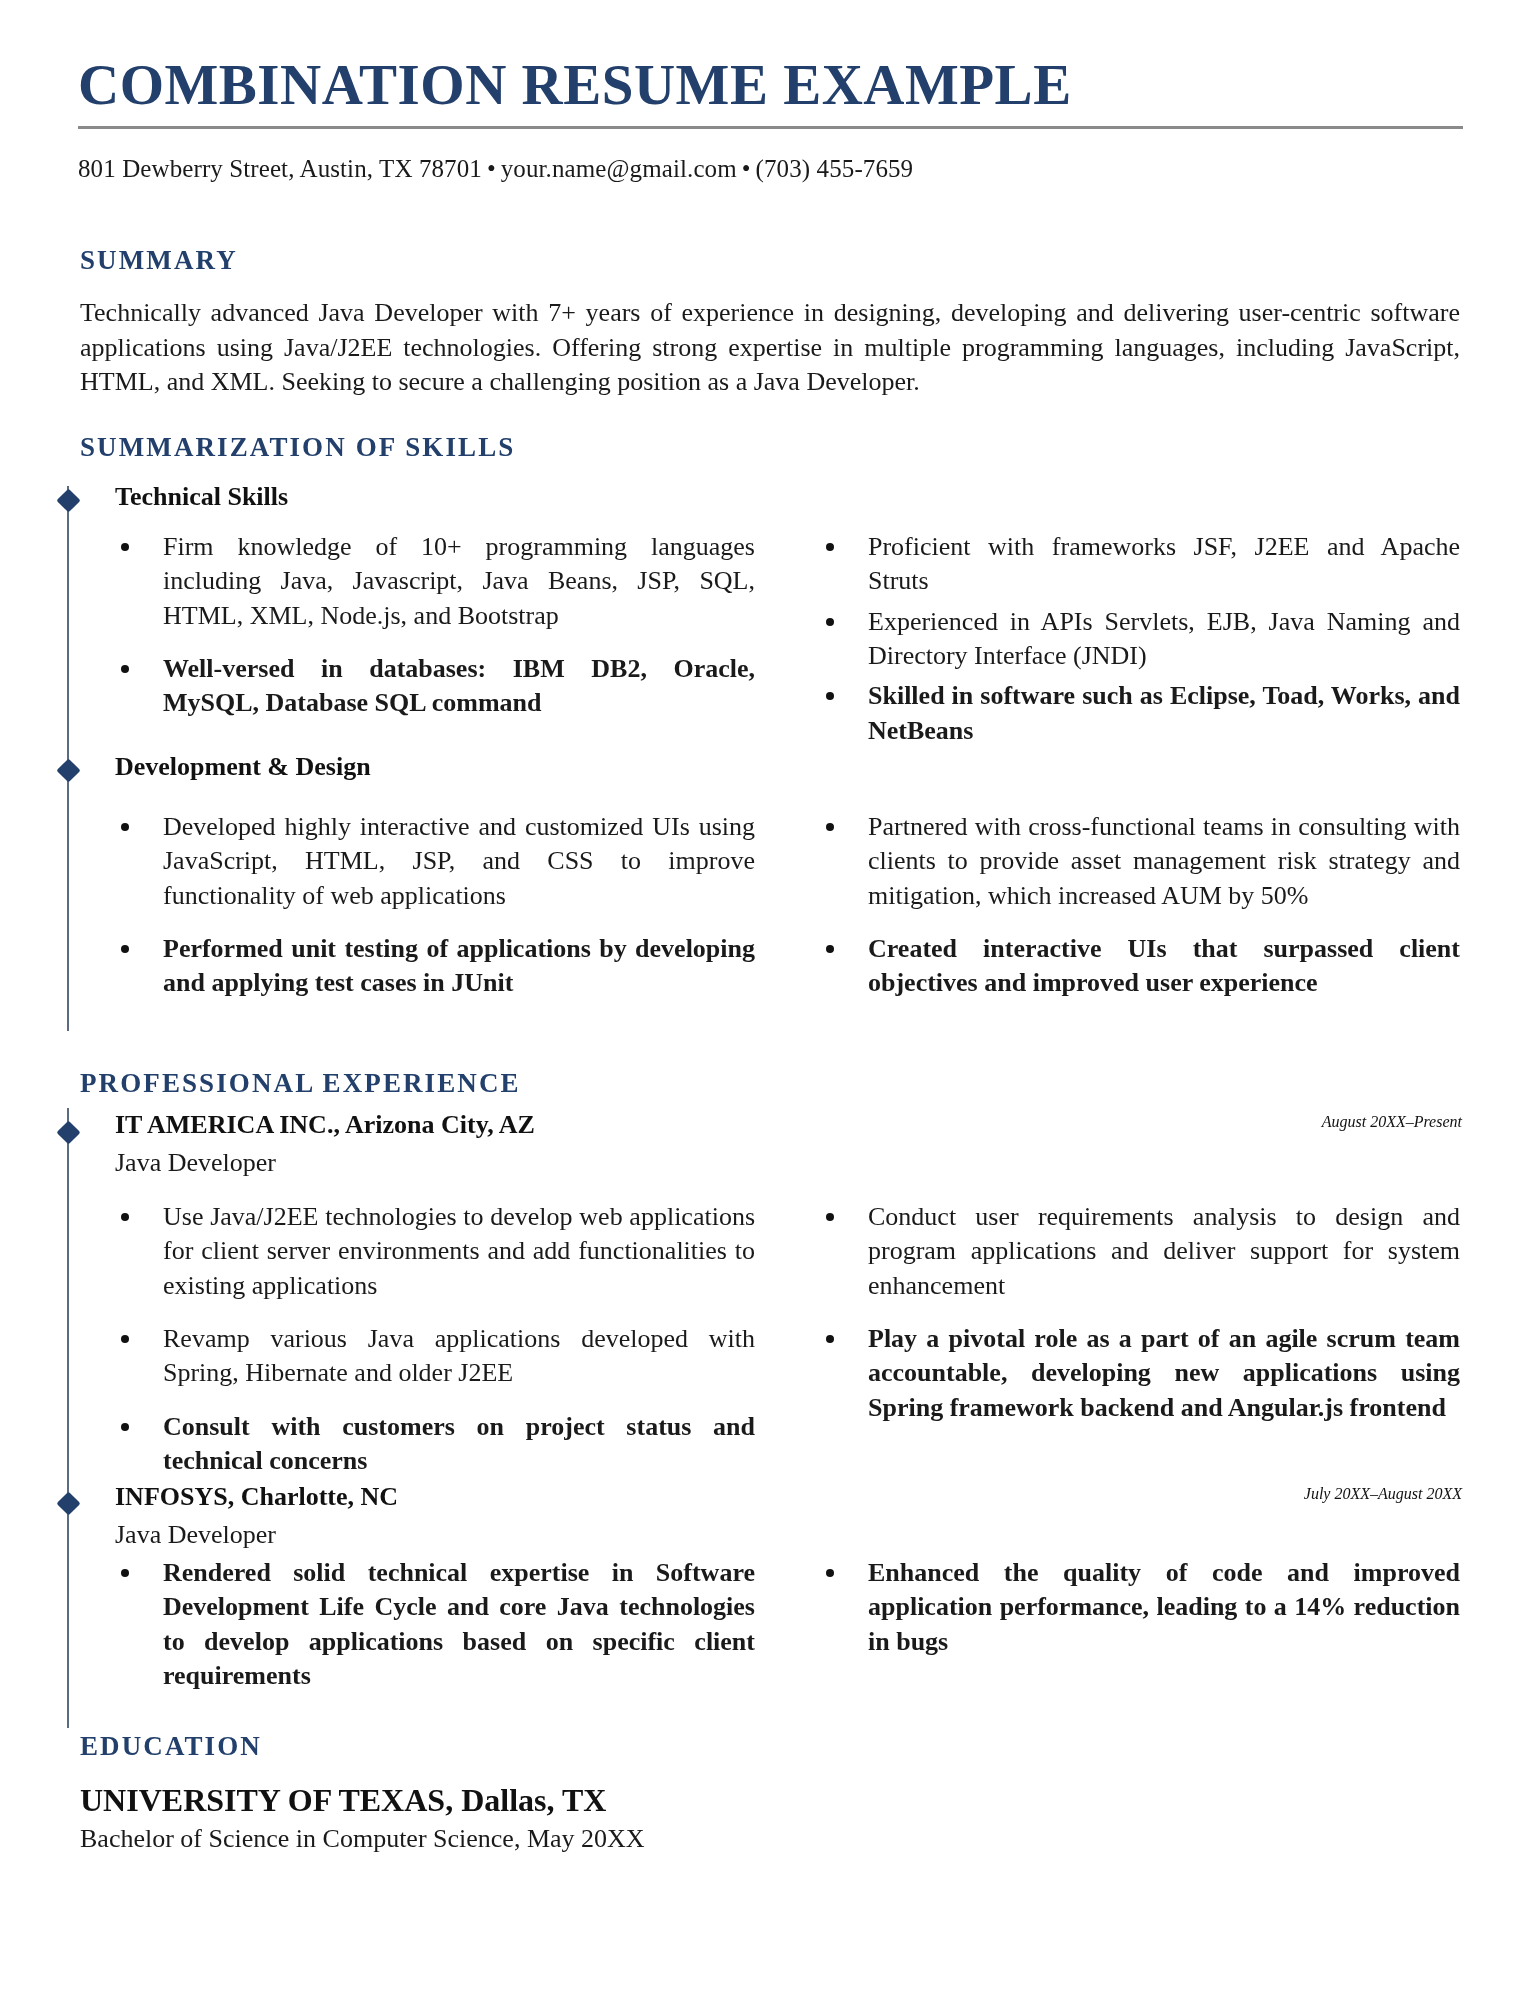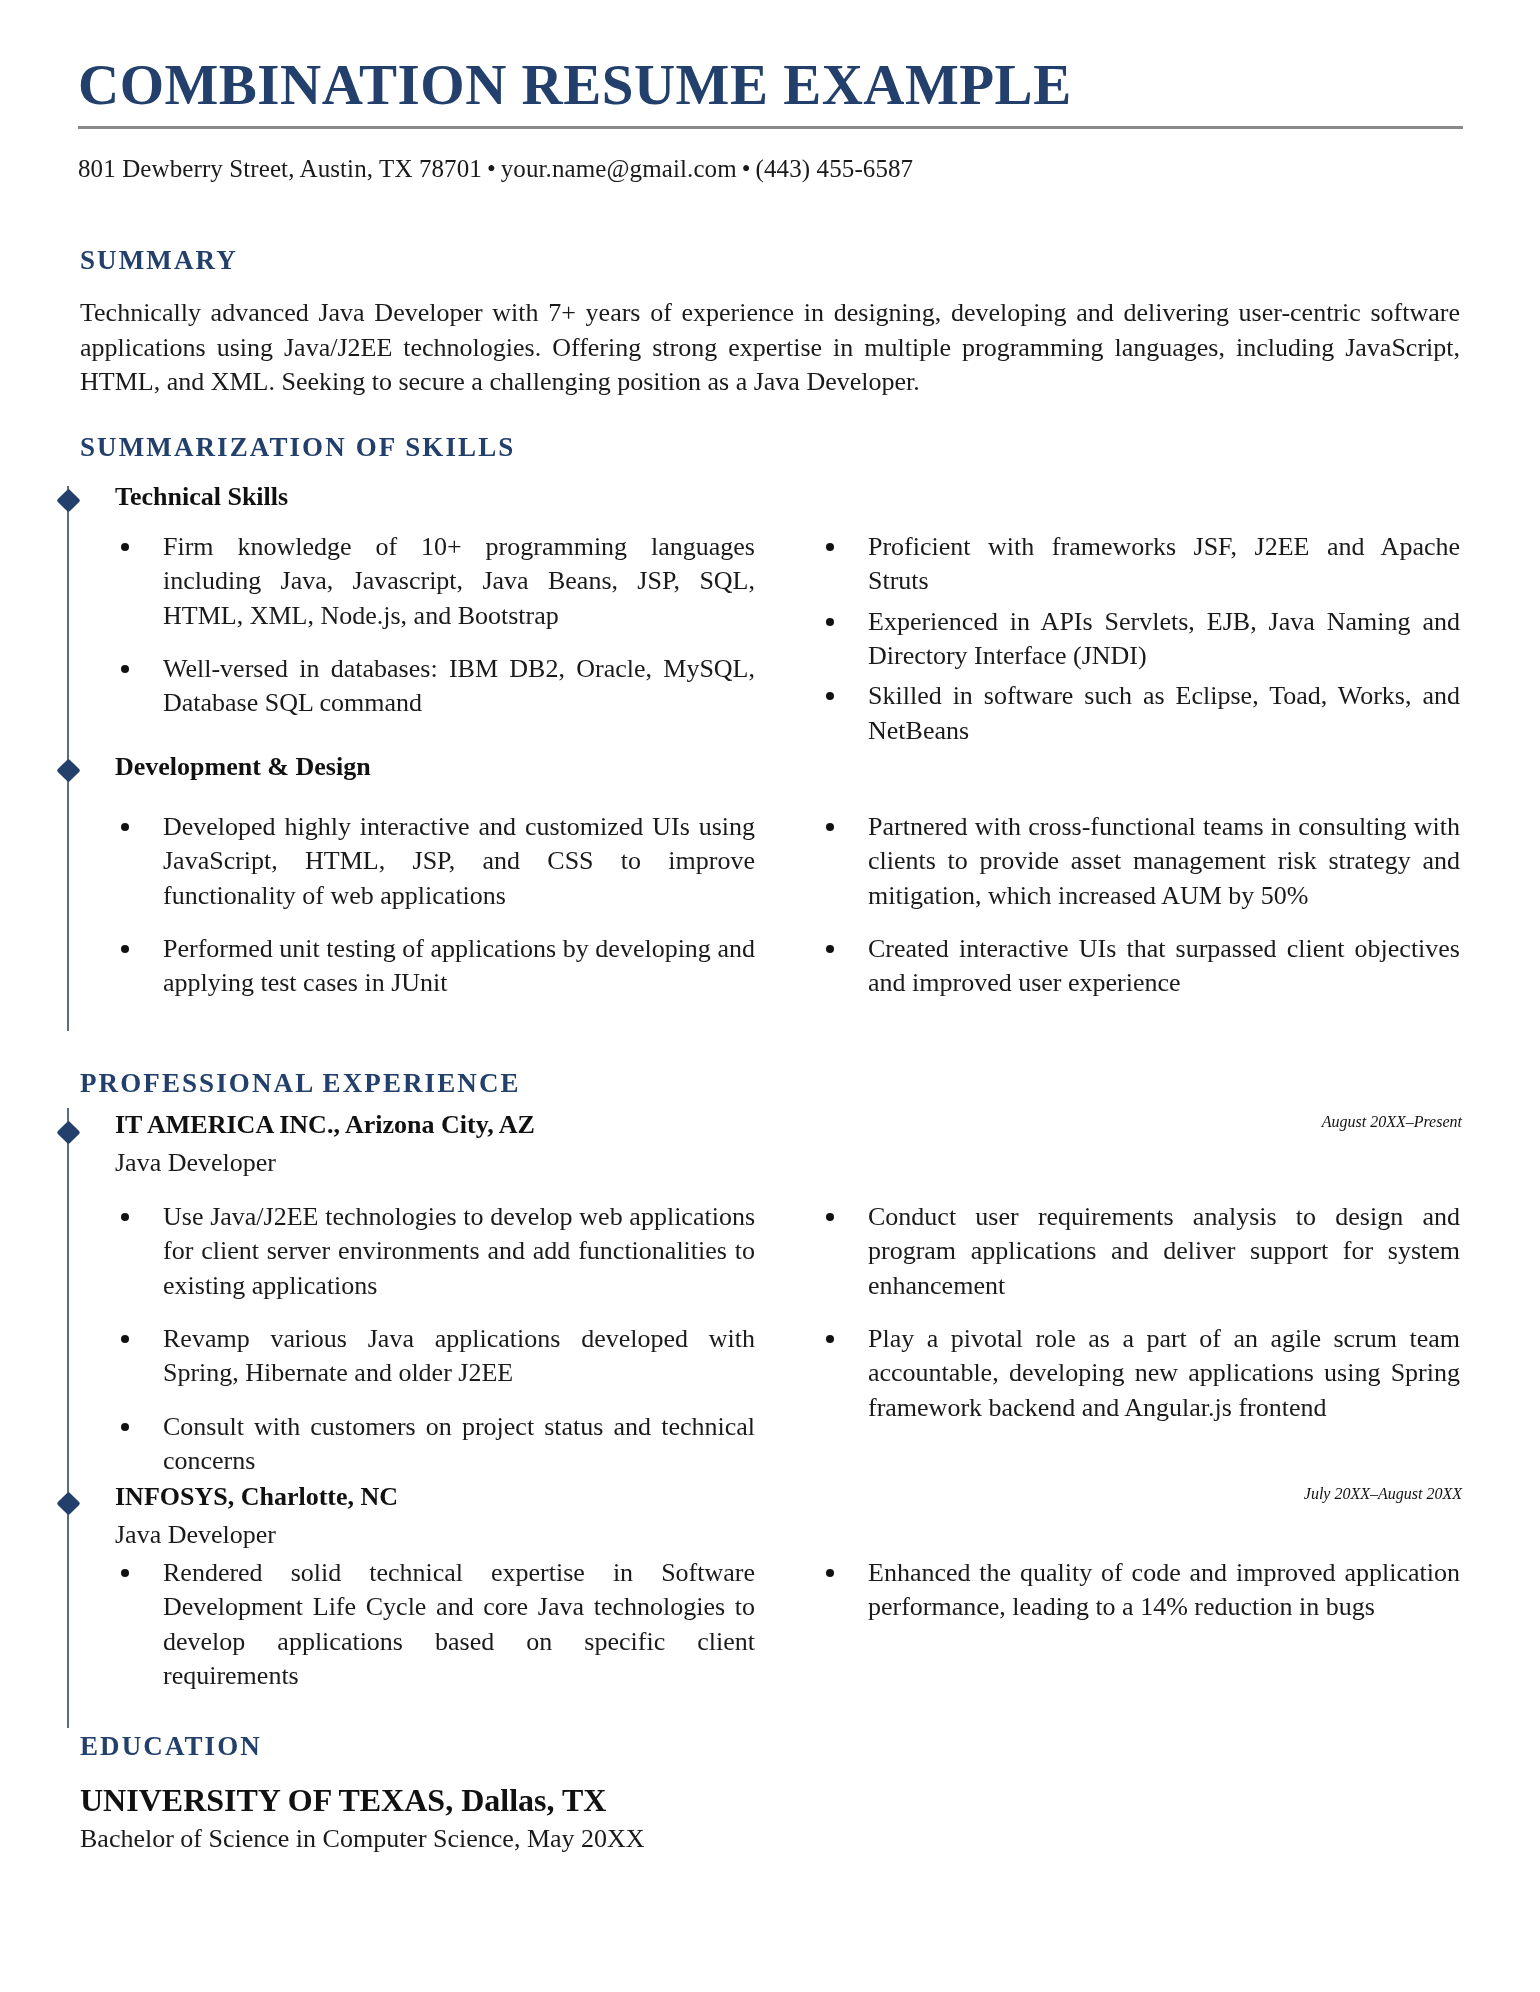--- a/index.html
+++ b/index.html
@@ -128,21 +128,21 @@
   }
   ul.blist li {
     position: relative;
     padding-left: 48px;
     font-size: 26px;
     line-height: 1.32;
     text-align: justify;
     text-justify: inter-word;
     margin-bottom: 19px;
   }
-  ul.blist li:last-child { margin-bottom: 0; }
+  ul.blist li:last-child { margin-bottom: 0; font-weight: bold; }
   ul.blist li .dot {
     position: absolute;
     left: 6px;
     top: 13px;
     width: 8px;
     height: 8px;
     border-radius: 50%;
     background: #111;
   }
   ul.blist.tight li { margin-bottom: 6px; }
@@ -192,21 +192,21 @@
 </style>
 </head>
 <body>
 
 <div class="page">
 
   <div class="header-block">
     <h1 class="resume-title">COMBINATION RESUME EXAMPLE</h1>
     <div class="title-rule"></div>
     <div class="contact-line">
-      <span>801 Dewberry Street, Austin, TX 78701</span><span class="contact-sep">•</span><span>your.name@gmail.com</span><span class="contact-sep">•</span><span>(443) 455-6587</span>
+      <span>801 Dewberry Street, Austin, TX 78701</span><span class="contact-sep">•</span><span>your.name@gmail.com</span><span class="contact-sep">•</span><span>(703) 455-7659</span>
     </div>
   </div>
 
   <div class="abs section-head summary-head">SUMMARY</div>
   <div class="abs summary-body">Technically advanced Java Developer with 7+ years of experience in designing, developing and delivering user-centric software applications using Java/J2EE technologies. Offering strong expertise in multiple programming languages, including JavaScript, HTML, and XML. Seeking to secure a challenging position as a Java Developer.</div>
 
   <div class="abs section-head skills-head">SUMMARIZATION OF SKILLS</div>
 
   <div class="timeline tl-skills"></div>
   <div class="diamond d-tech"></div>

